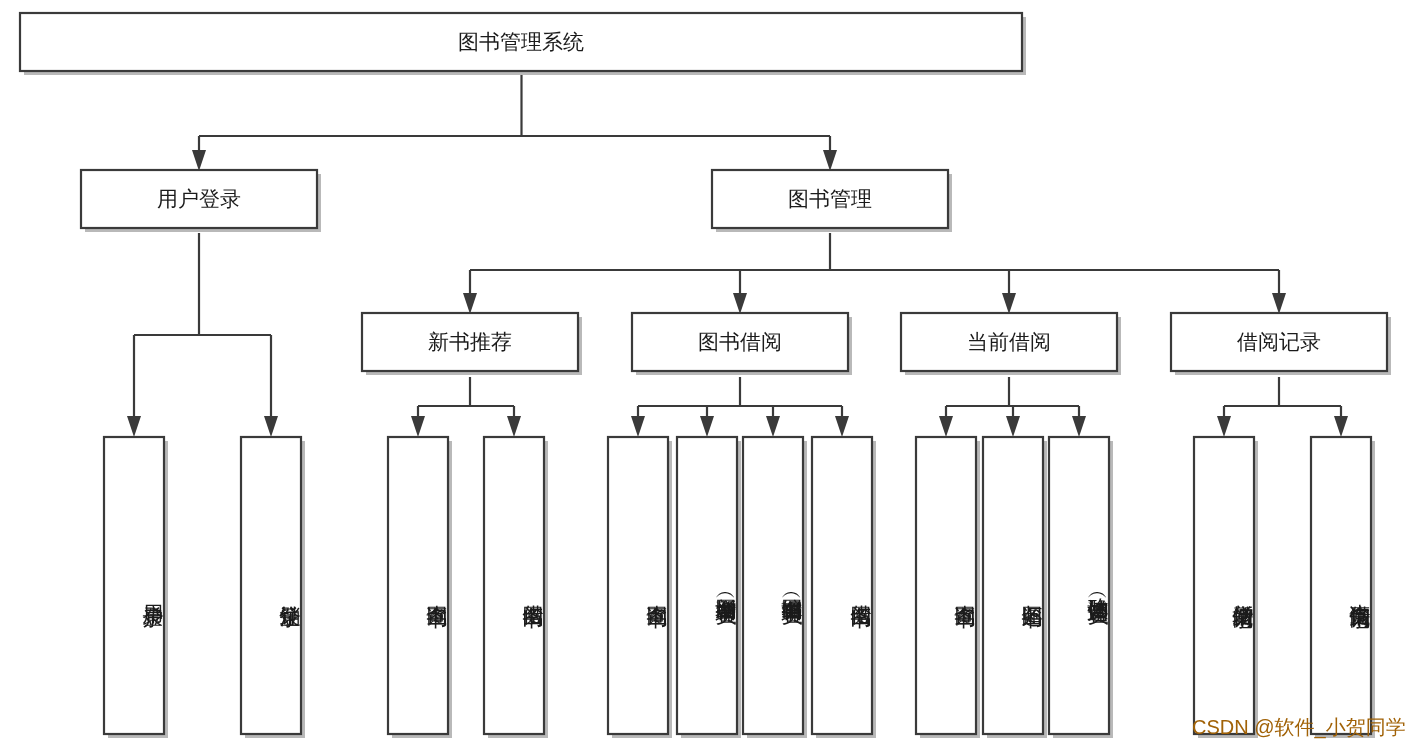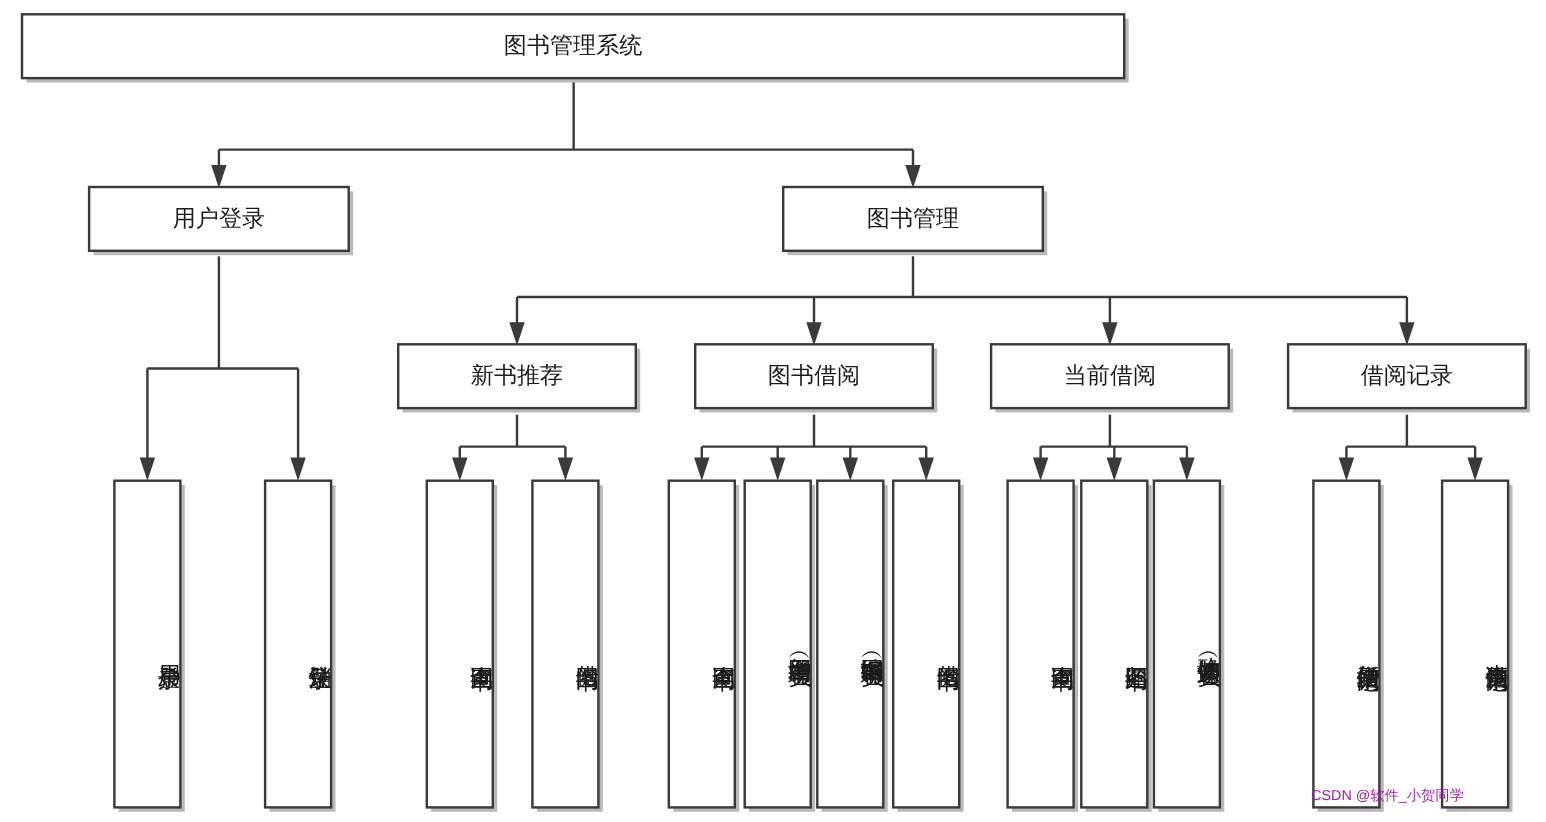--- a/index.html
+++ b/index.html
@@ -65,22 +65,22 @@
     line-height: 1;
     display: flex;
     align-items: flex-start;
     justify-content: center;
     white-space: nowrap;
     user-select: none;
   }
   .watermark {
     position: absolute;
     font-family: "Liberation Sans", "DejaVu Sans", sans-serif;
-    font-size: 13px;
-    color: #a21caf;
+    font-size: 20px;
+    color: #a16207;
     white-space: nowrap;
     left: 1192px;
     top: 714px;
     user-select: none;
   }
 </style>
 </head>
 <body>
 
 <div id="diagram-root">

